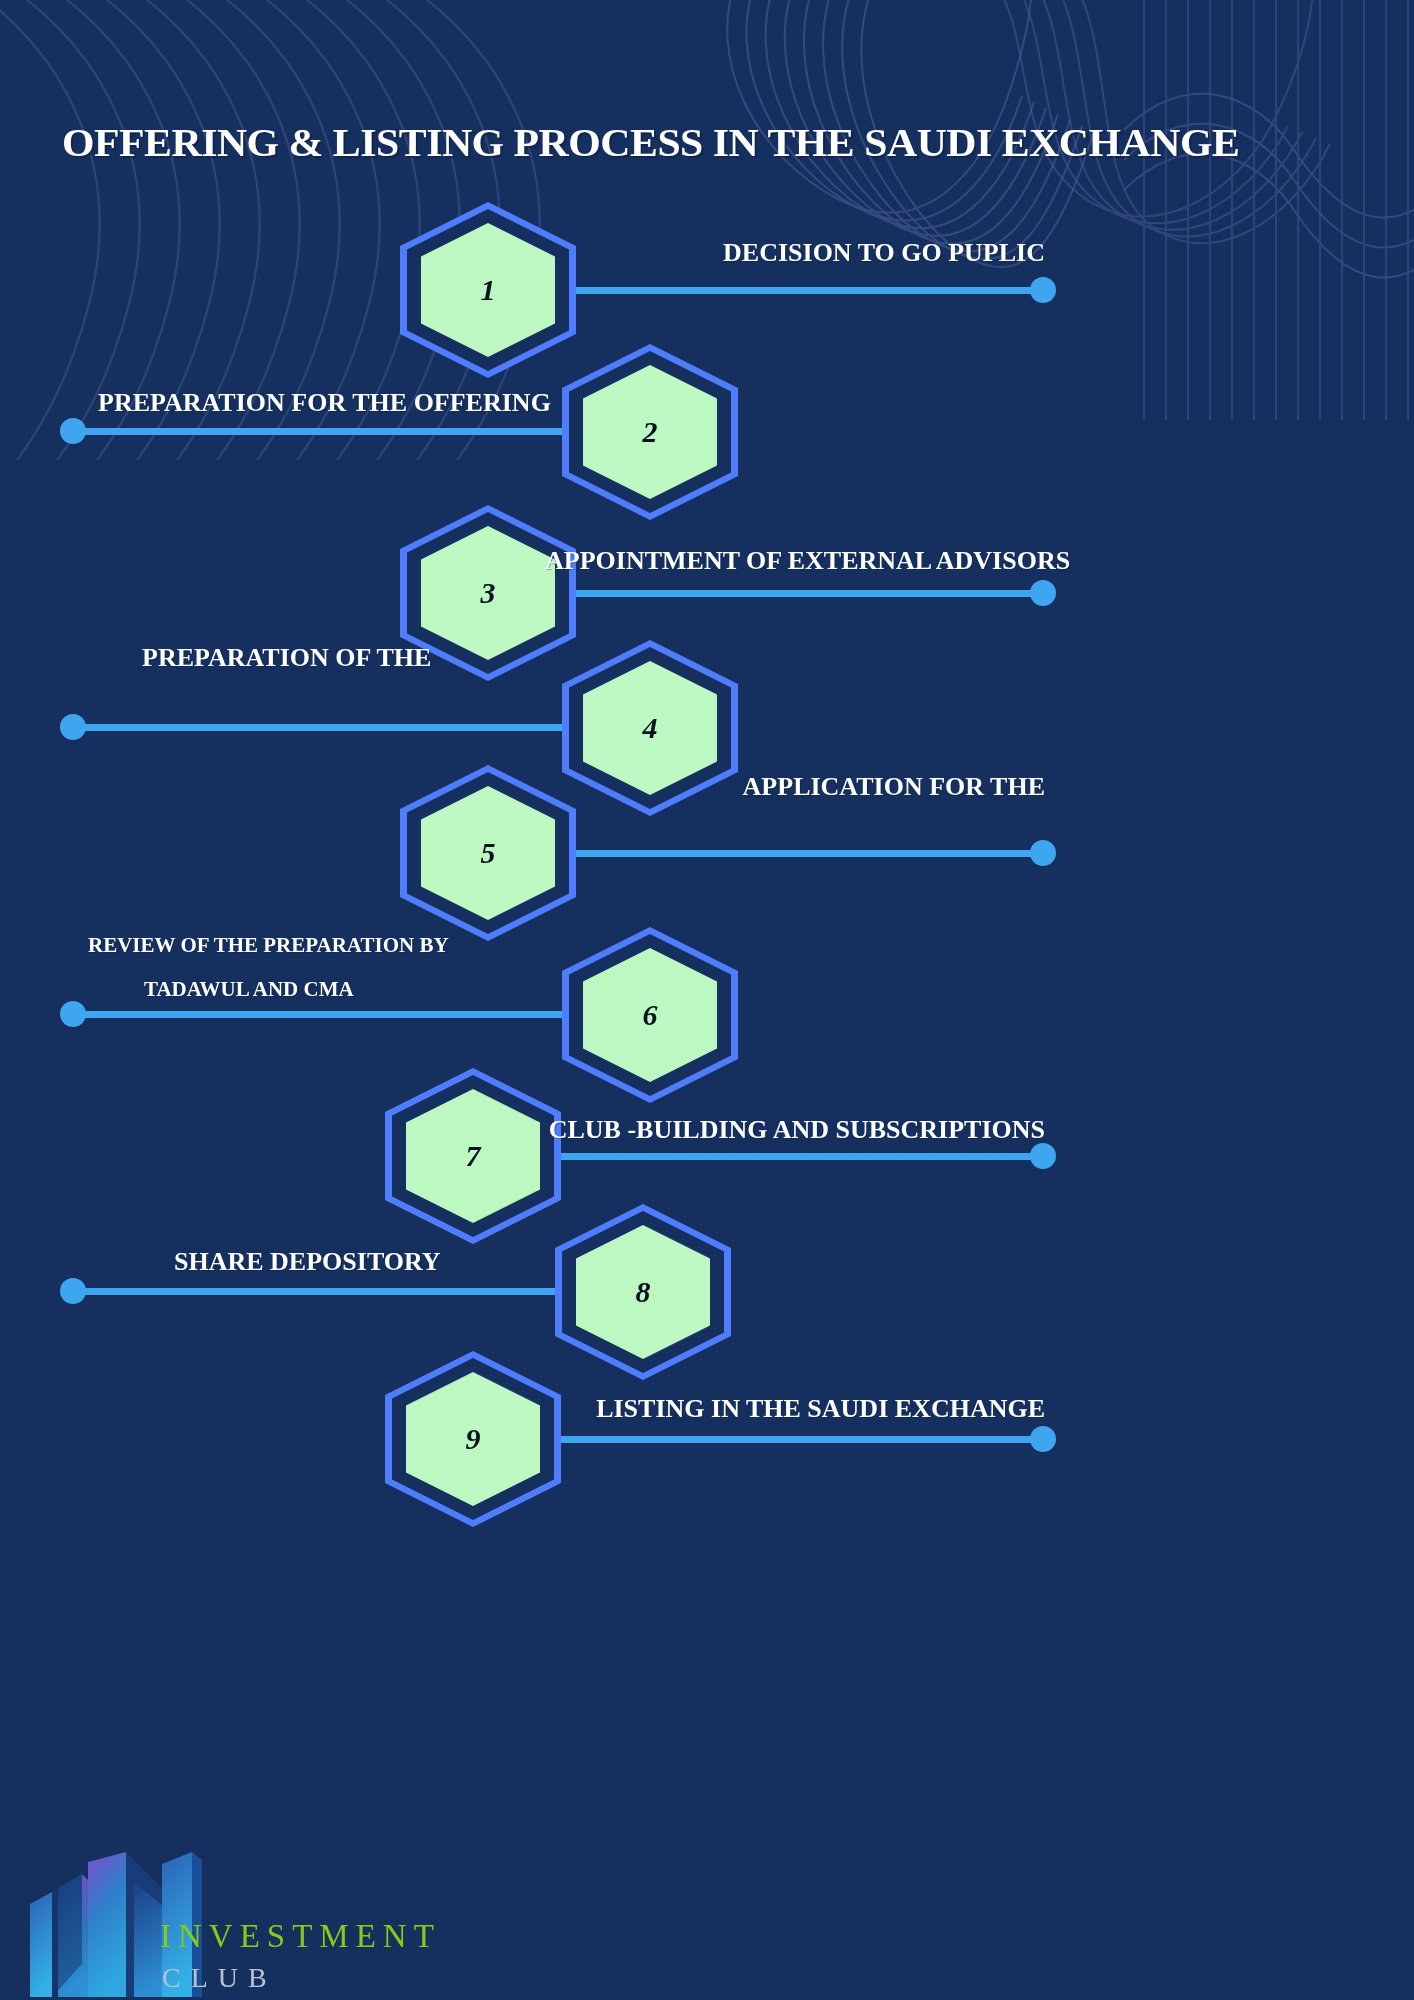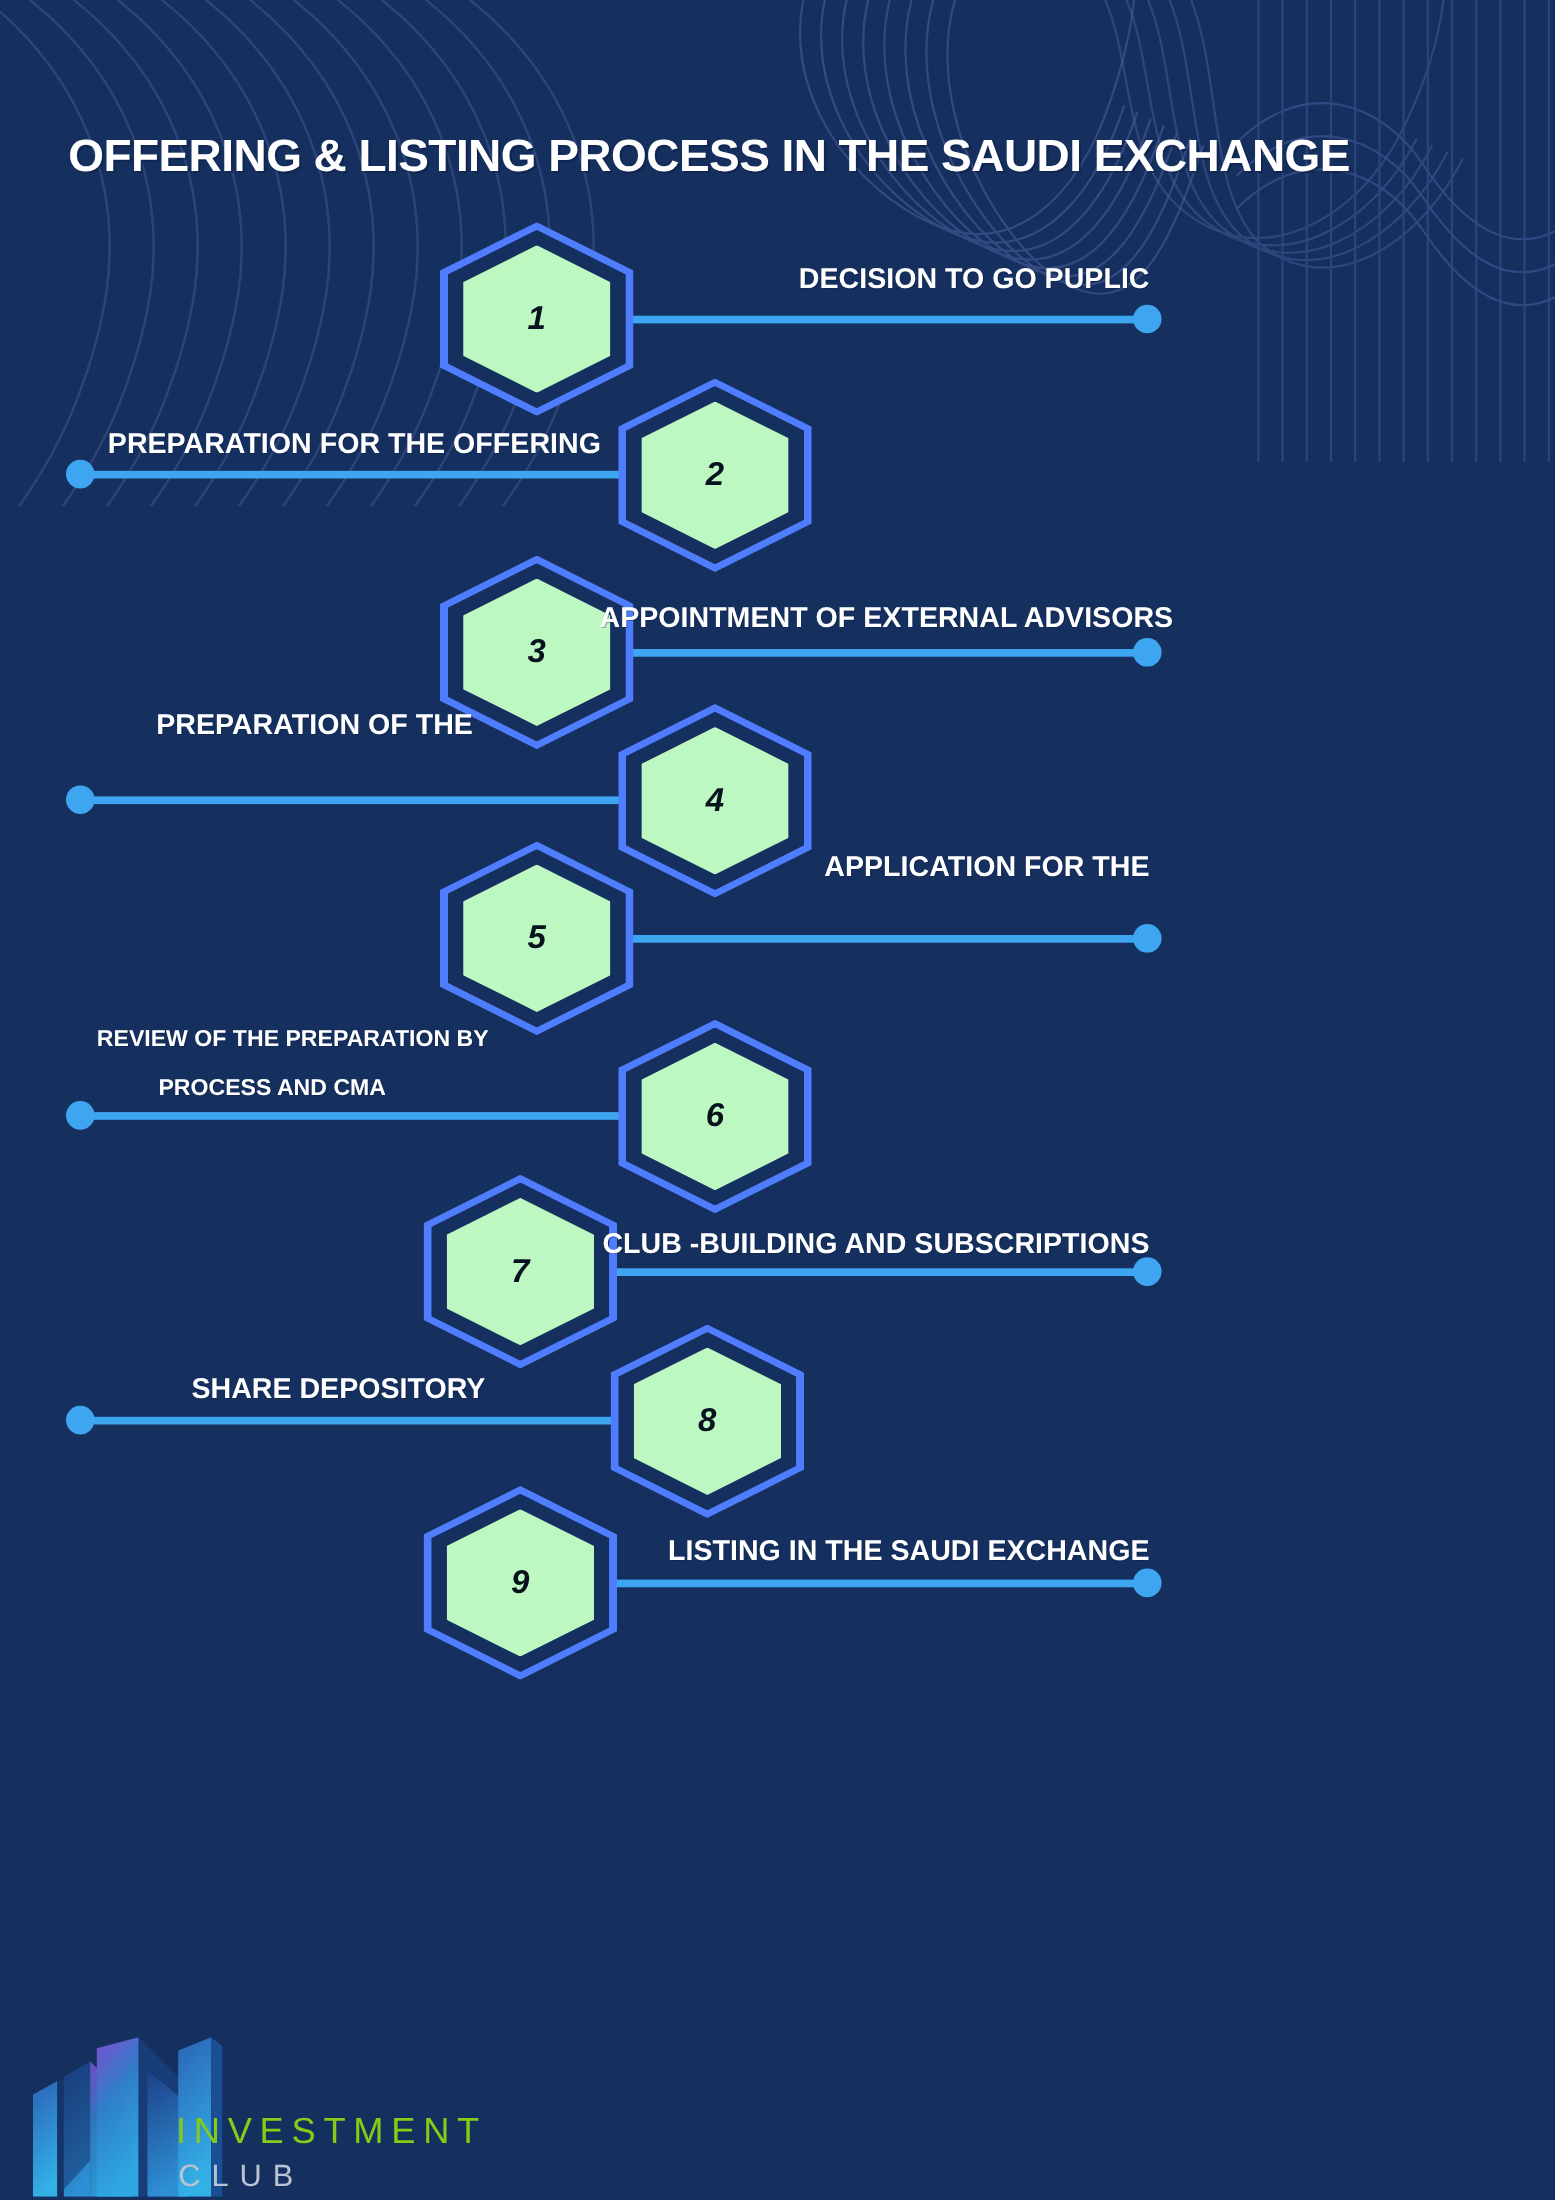--- a/index.html
+++ b/index.html
@@ -3,21 +3,21 @@
 <meta charset="utf-8">
 <style>
   * { margin:0; padding:0; box-sizing:border-box; }
   html,body { background:#0f2352; }
   body {
     width:1414px; height:2000px;
     position:relative; overflow:hidden;
     font-family:"Liberation Sans", sans-serif;
     background:#15305f;
   }
-  #stage { position:absolute; inset:0; }
+  #stage { position:absolute; inset:0;font-family:Liberation Serif, serif; }
 
   
   .bg-waves { position:absolute; left:0; top:0; width:1414px; height:460px; opacity:.55; pointer-events:none; }
   .bg-waves-2 { position:absolute; right:0; top:0; width:700px; height:420px; opacity:.5; pointer-events:none; }
 
   
   .title {
     position:absolute; left:62px; top:118px;
     font-size:41px; font-weight:bold; color:#ffffff;
     letter-spacing:-0.5px; white-space:nowrap;
@@ -218,21 +218,21 @@
     <div class="dot" style="left:60px; top:1001px;"></div>
     <div class="hexwrap" style="left:562px; top:927px;">
       <div class="hex-outer"></div>
       <div class="hex-mid"></div>
       <div class="hex-inner">
         <span class="hexnum">6</span>
       </div>
     </div>
     <div class="lbl small" style="left:88px; top:923px; width:520px;">
       <div>REVIEW OF THE PREPARATION BY</div>
-      <div style="margin-left:56px;">PROCESS AND CMA</div>
+      <div style="margin-left:56px;">TADAWUL AND CMA</div>
     </div>
   </div>
 
   <div class="step">
     <div class="conn" style="left:545px; top:1153px; width:500px;"></div>
     <div class="dot" style="left:1030px; top:1143px;"></div>
     <div class="hexwrap" style="left:385px; top:1068px;">
       <div class="hex-outer"></div>
       <div class="hex-mid"></div>
       <div class="hex-inner">

